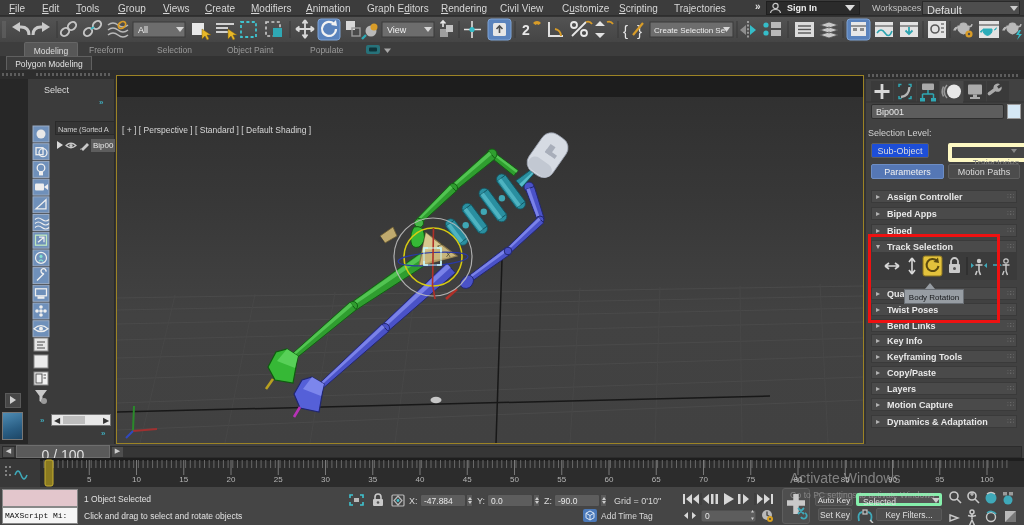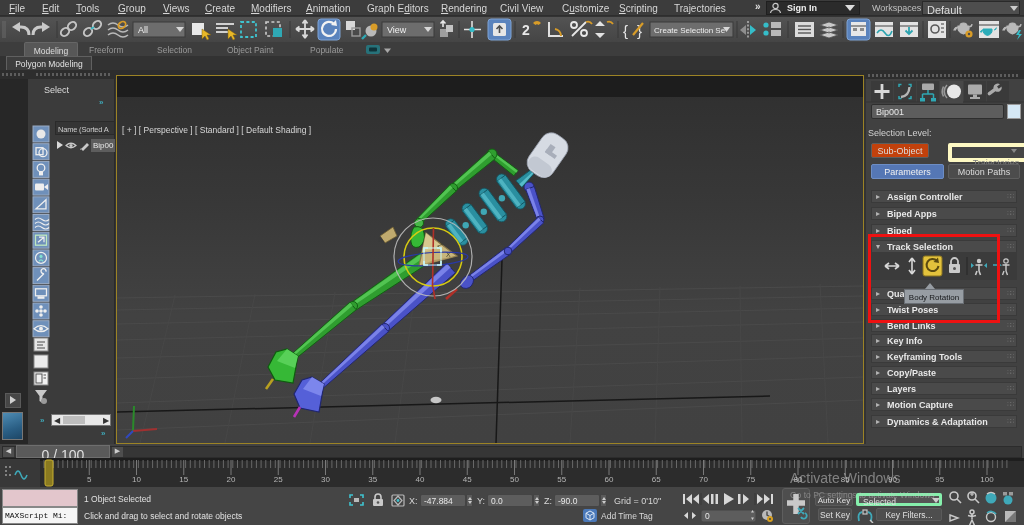--- a/index.html
+++ b/index.html
@@ -398,21 +398,21 @@
     <rect x="104" y="18" width="10" height="2" fill="#aaaaaa"></rect>
 
     <path d="M127 9 a4.2 4.2 0 0 1 6 -4 l-2.6 2.6 l2 2 l2.6 -2.6 a4.2 4.2 0 0 1 -5.5 5.5 l-4.5 4.5 a1.6 1.6 0 0 1 -2.4 -2.4 l4.5 -4.5 z" fill="#aaaaaa" transform="rotate(8 132 12)"></path>
     <line x1="0" y1="23" x2="74" y2="23" stroke="#353535"></line>
     <line x1="97" y1="23" x2="158" y2="23" stroke="#353535"></line>
   </svg>
 
   <div class="abs" style="left:871px;top:104px;width:133px;height:15px;background:#5d5d5d;border:1px solid #2e2e2e;border-radius:2px;color:#e8e8e8;font-size:9px;padding:1.5px 0 0 4px;">Bip001</div>
   <div class="abs" style="left:1007px;top:104px;width:14px;height:15px;background:#d5e8f5;border:1px solid #999;"></div>
   <div class="abs" style="left:868px;top:128px;color:#d2d2d2;font-size:9px;">Selection Level:</div>
-  <div class="abs" style="left:871px;top:143px;width:58px;height:15px;background:#c2410c;border:1px solid #5e5e5e;border-radius:2px;color:#dcdcdc;font-size:9px;text-align:center;padding-top:1.5px;">Sub-Object</div>
+  <div class="abs" style="left:871px;top:143px;width:58px;height:15px;background:#1d4ed8;border:1px solid #5e5e5e;border-radius:2px;color:#dcdcdc;font-size:9px;text-align:center;padding-top:1.5px;">Sub-Object</div>
   <div class="abs" style="left:948px;top:143px;width:96px;height:15px;background:#454545;border:4px solid #fef9c3;border-radius:2px;color:#7d7d7d;font-size:9px;text-align:center;padding-top:11px;">Trajectories</div>
   <div class="abs" style="left:1011px;top:149px;width:0;height:0;border-left:3.5px solid transparent;border-right:3.5px solid transparent;border-top:4px solid #888;"></div>
   <div class="abs" style="left:871px;top:164px;width:73px;height:15px;background:#5577b5;border:1px solid #6d8dc4;border-radius:2px;color:#f0f0f0;font-size:9px;text-align:center;padding-top:1.5px;">Parameters</div>
   <div class="abs" style="left:948px;top:164px;width:72px;height:15px;background:#4c4c4c;border:1px solid #5e5e5e;border-radius:2px;color:#dcdcdc;font-size:9px;text-align:center;padding-top:1.5px;">Motion Paths</div>
 
   <div class="rollout" style="top:190px;">Assign Controller</div>
   <div class="rollout" style="top:207px;">Biped Apps</div>
   <div class="rollout" style="top:224px;">Biped</div>
   <div class="rollout open" style="top:240px;">Track Selection</div>
 

